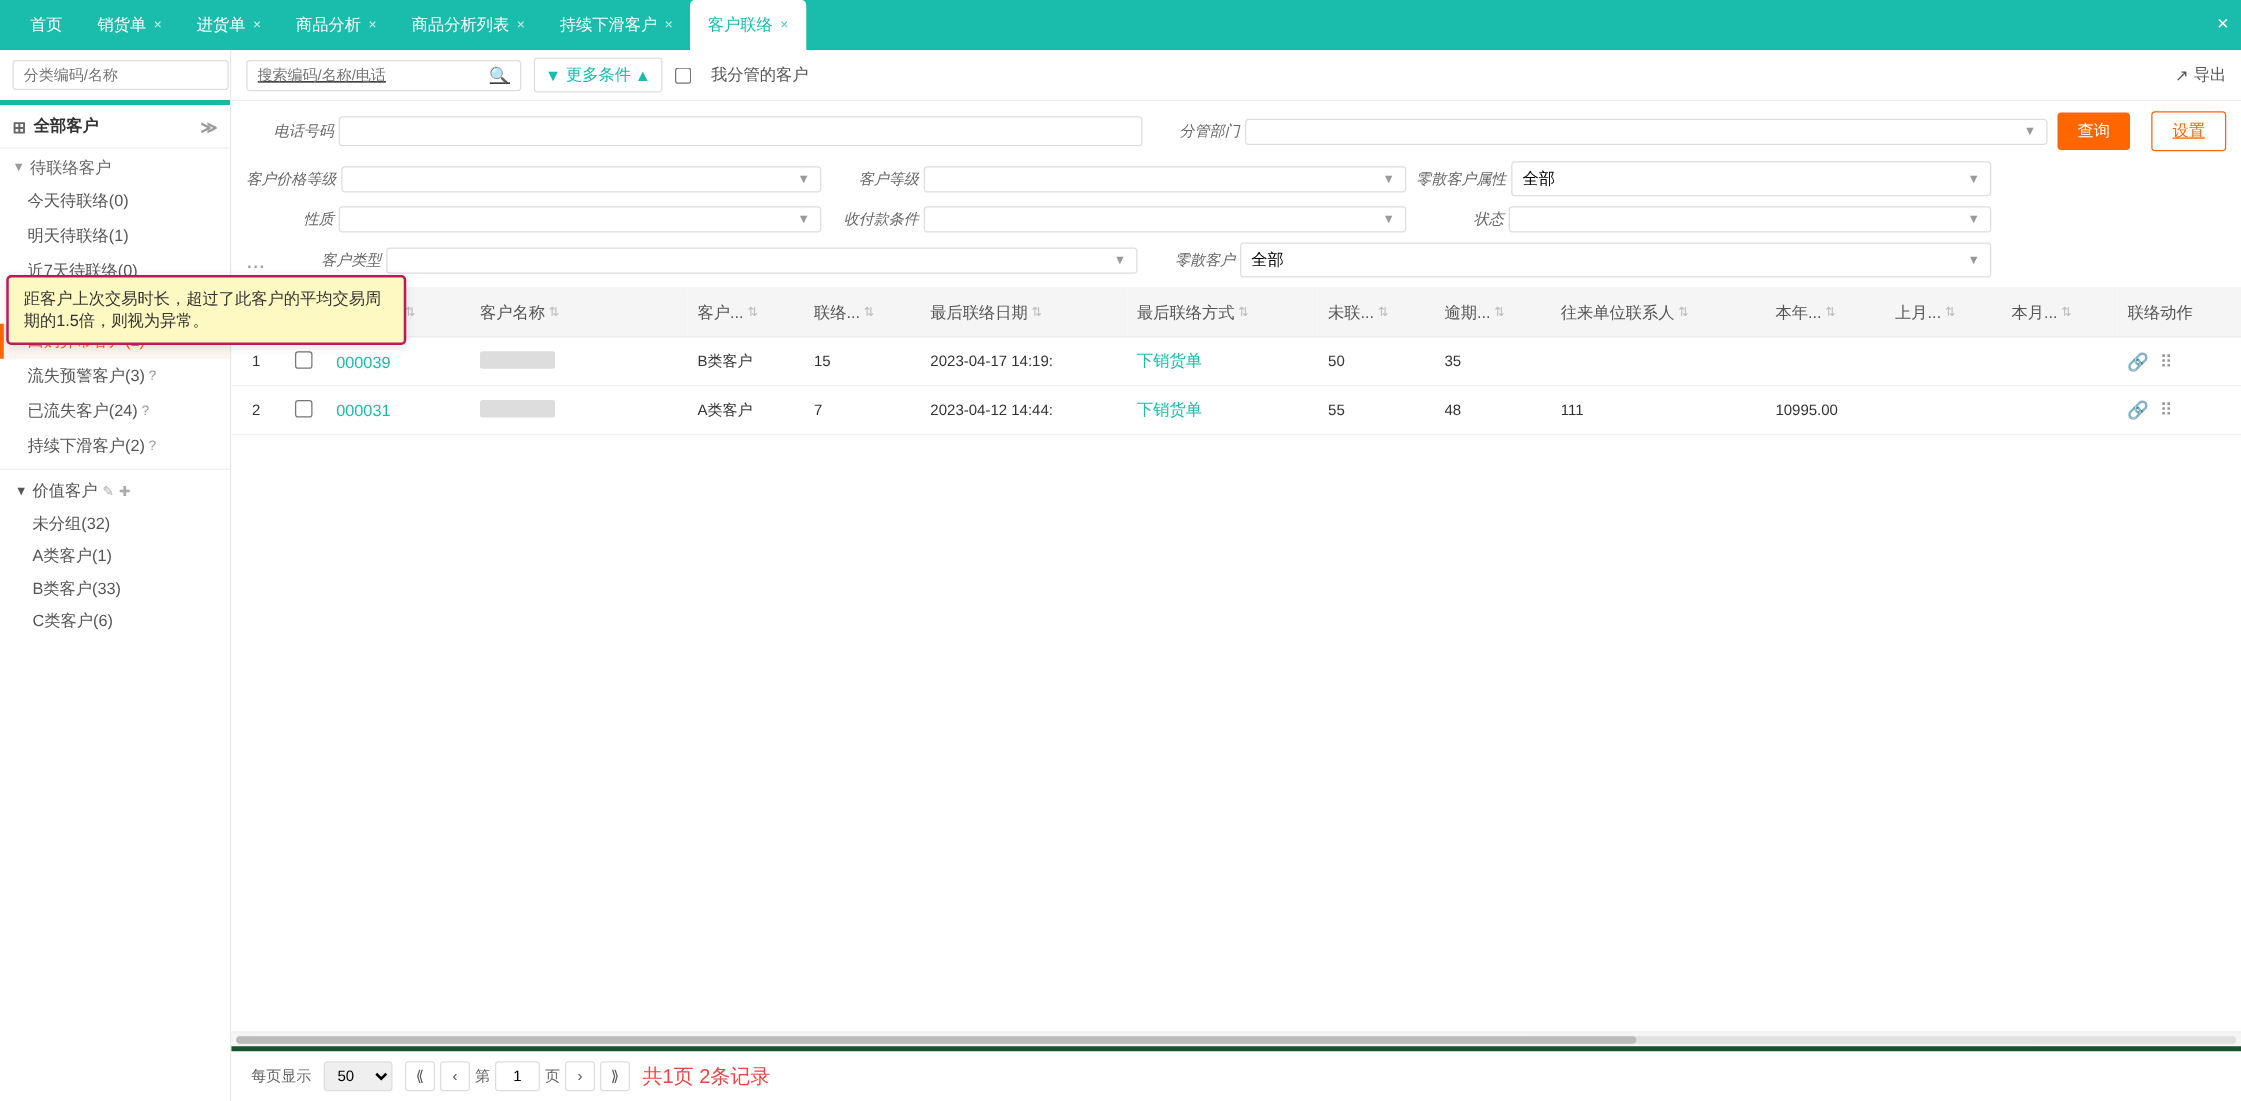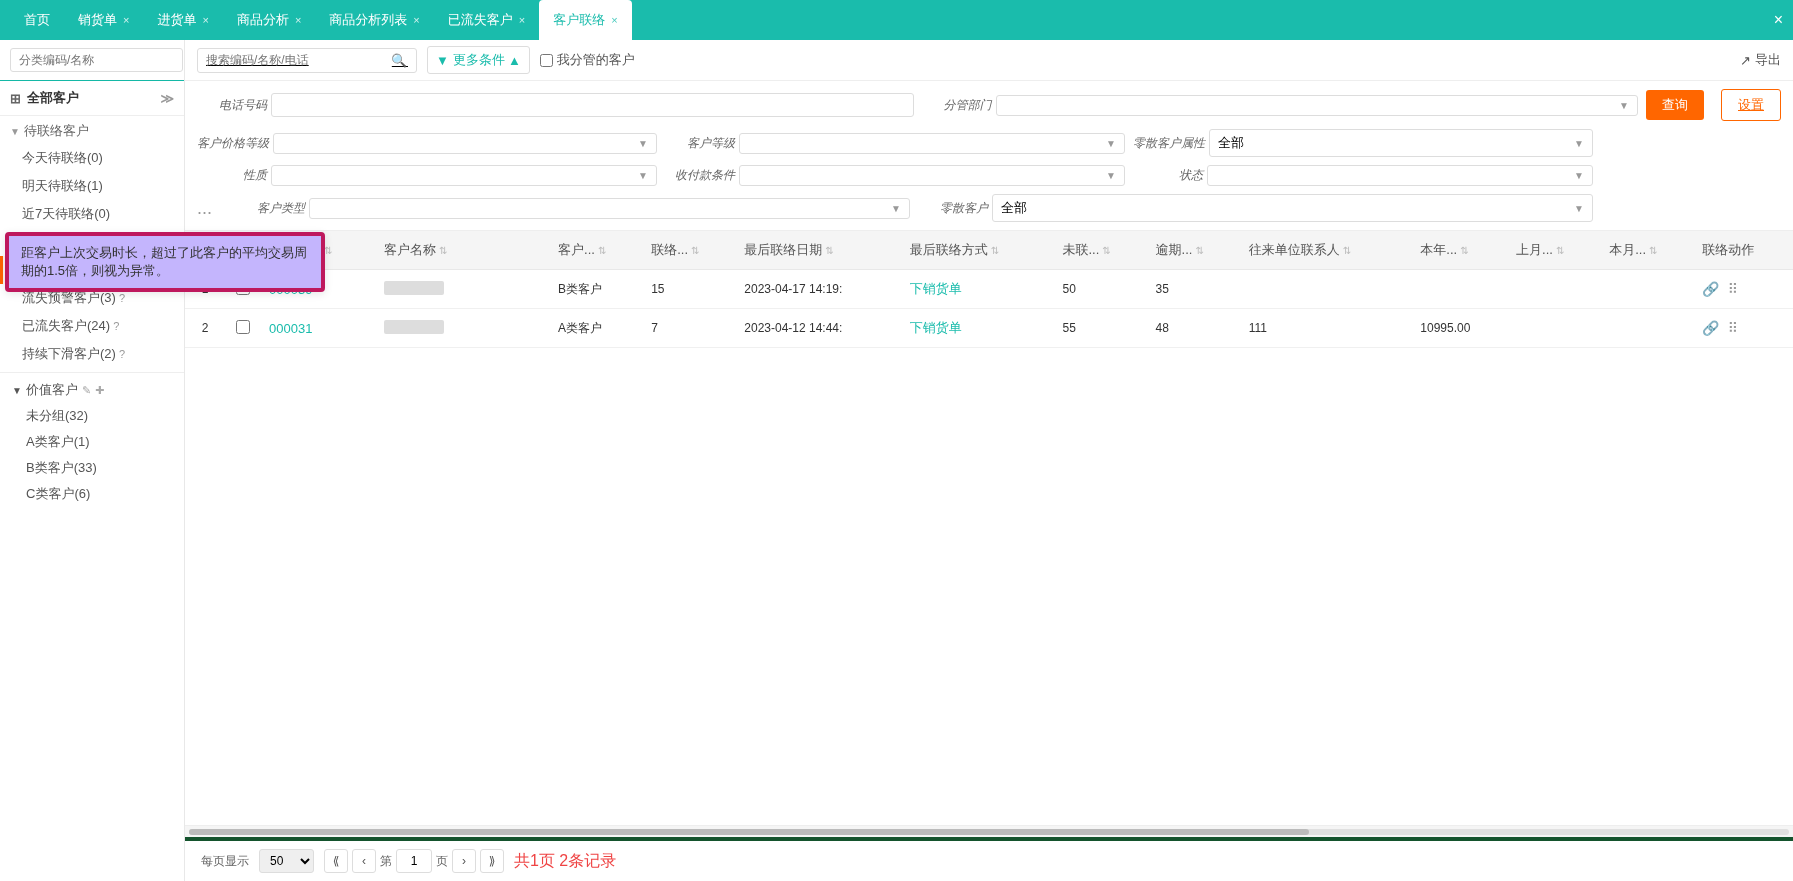--- a/index.html
+++ b/index.html
@@ -24,21 +24,21 @@
     
     .main-layout { display: flex; height: calc(881px - 40px); }
 
     
     .sidebar {
       width: 185px; background: #fff; border-right: 1px solid #e8e8e8;
       overflow-y: auto; flex-shrink: 0;
     }
     .sidebar-search {
       display: flex; align-items: center; padding: 8px 10px;
-      border-bottom: 1px solid #14b8a6;
+      border-bottom: 4px solid #14b8a6;
     }
     .sidebar-search input {
       border: 1px solid #ddd; border-radius: 3px; padding: 4px 8px;
       flex: 1; font-size: 12px; outline: none;
     }
     .sidebar-section-header {
       display: flex; align-items: center; padding: 8px 10px;
       font-weight: bold; color: #333; font-size: 13px;
       border-bottom: 1px solid #eee;
     }
@@ -78,21 +78,21 @@
       display: flex; align-items: center; border: 1px solid #ddd;
       border-radius: 3px; padding: 4px 8px; width: 220px; text-decoration: underline;
     }
     .search-box input { border: none; outline: none; flex: 1; font-size: 12px; }
     .search-box .icon { color: #999; margin-left: 4px; }
     .filter-more-btn {
       display: flex; align-items: center; color: #1abcac; cursor: pointer;
       font-size: 12px; padding: 4px 8px; border: 1px solid #ddd; border-radius: 3px;
     }
     .filter-more-btn .icon { margin-right: 4px; }
-    .my-customer-check { display: flex; align-items: center; font-size: 12px; color: #555; gap: 4px; cursor: pointer; }
+    .my-customer-check { display: flex; align-items: center; font-size: 12px; color: #555; gap: 16px; cursor: pointer; }
     .export-btn {
       margin-left: auto; display: flex; align-items: center; cursor: pointer;
       color: #555; font-size: 12px;
     }
 
     
     .filter-panel {
       background: #fff; padding: 8px 12px; border-bottom: 1px solid #eee;
     }
     .filter-row { display: flex; align-items: center; margin-bottom: 8px; gap: 8px; }
@@ -172,22 +172,22 @@
     .scrollbar-track {
       flex: 1; height: 6px; background: #e0e0e0; border-radius: 3px; position: relative;
     }
     .scrollbar-thumb {
       position: absolute; left: 0; top: 0; width: 70%; height: 6px;
       background: #bbb; border-radius: 3px; cursor: pointer;
     }
 
     
     .tooltip {
-      position: absolute; top: 232px; left: 5px;
-      background: #c4b5fd; border: 4px solid #be185d; border-radius: 4px;
+      position: absolute; top: 220px; left: 5px;
+      background: #fef9c3; border: 2px solid #be185d; border-radius: 4px;
       padding: 8px 12px; font-size: 12px; color: #333; max-width: 320px;
       box-shadow: 0 2px 8px rgba(0,0,0,0.1); z-index: 100;
     }
   </style>
 </head>
 <body>
 
 <div class="top-nav">
   <div class="top-nav-item">
     <span>首页</span>
@@ -202,21 +202,21 @@
   </div>
   <div class="top-nav-item">
     <span>商品分析</span>
     <span class="close-x">×</span>
   </div>
   <div class="top-nav-item">
     <span>商品分析列表</span>
     <span class="close-x">×</span>
   </div>
   <div class="top-nav-item">
-    <span>已流失客户</span>
+    <span>持续下滑客户</span>
     <span class="close-x">×</span>
   </div>
   <div class="top-nav-item active">
     <span>客户联络</span>
     <span class="close-x">×</span>
   </div>
   <div class="nav-close-btn">×</div>
 </div>
 
 <div class="main-layout">

